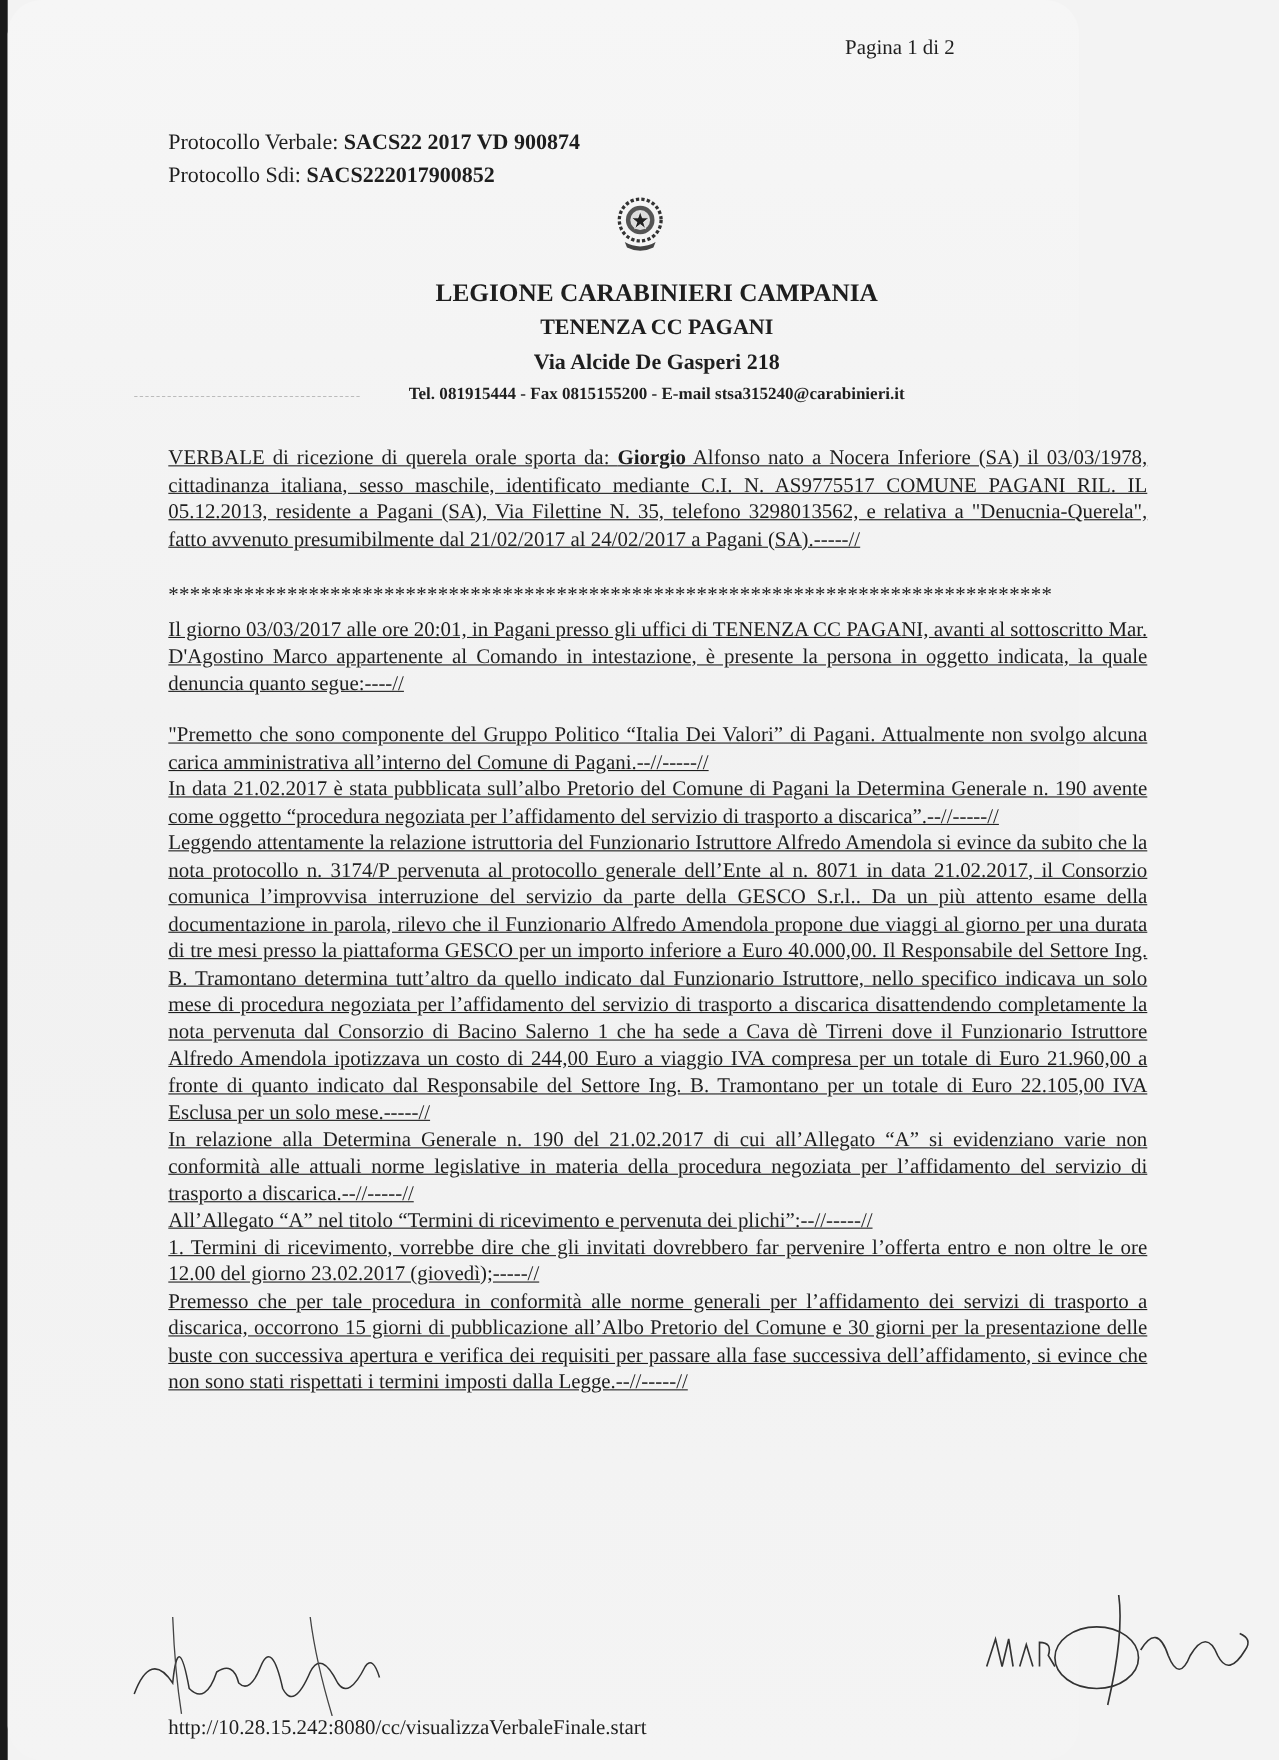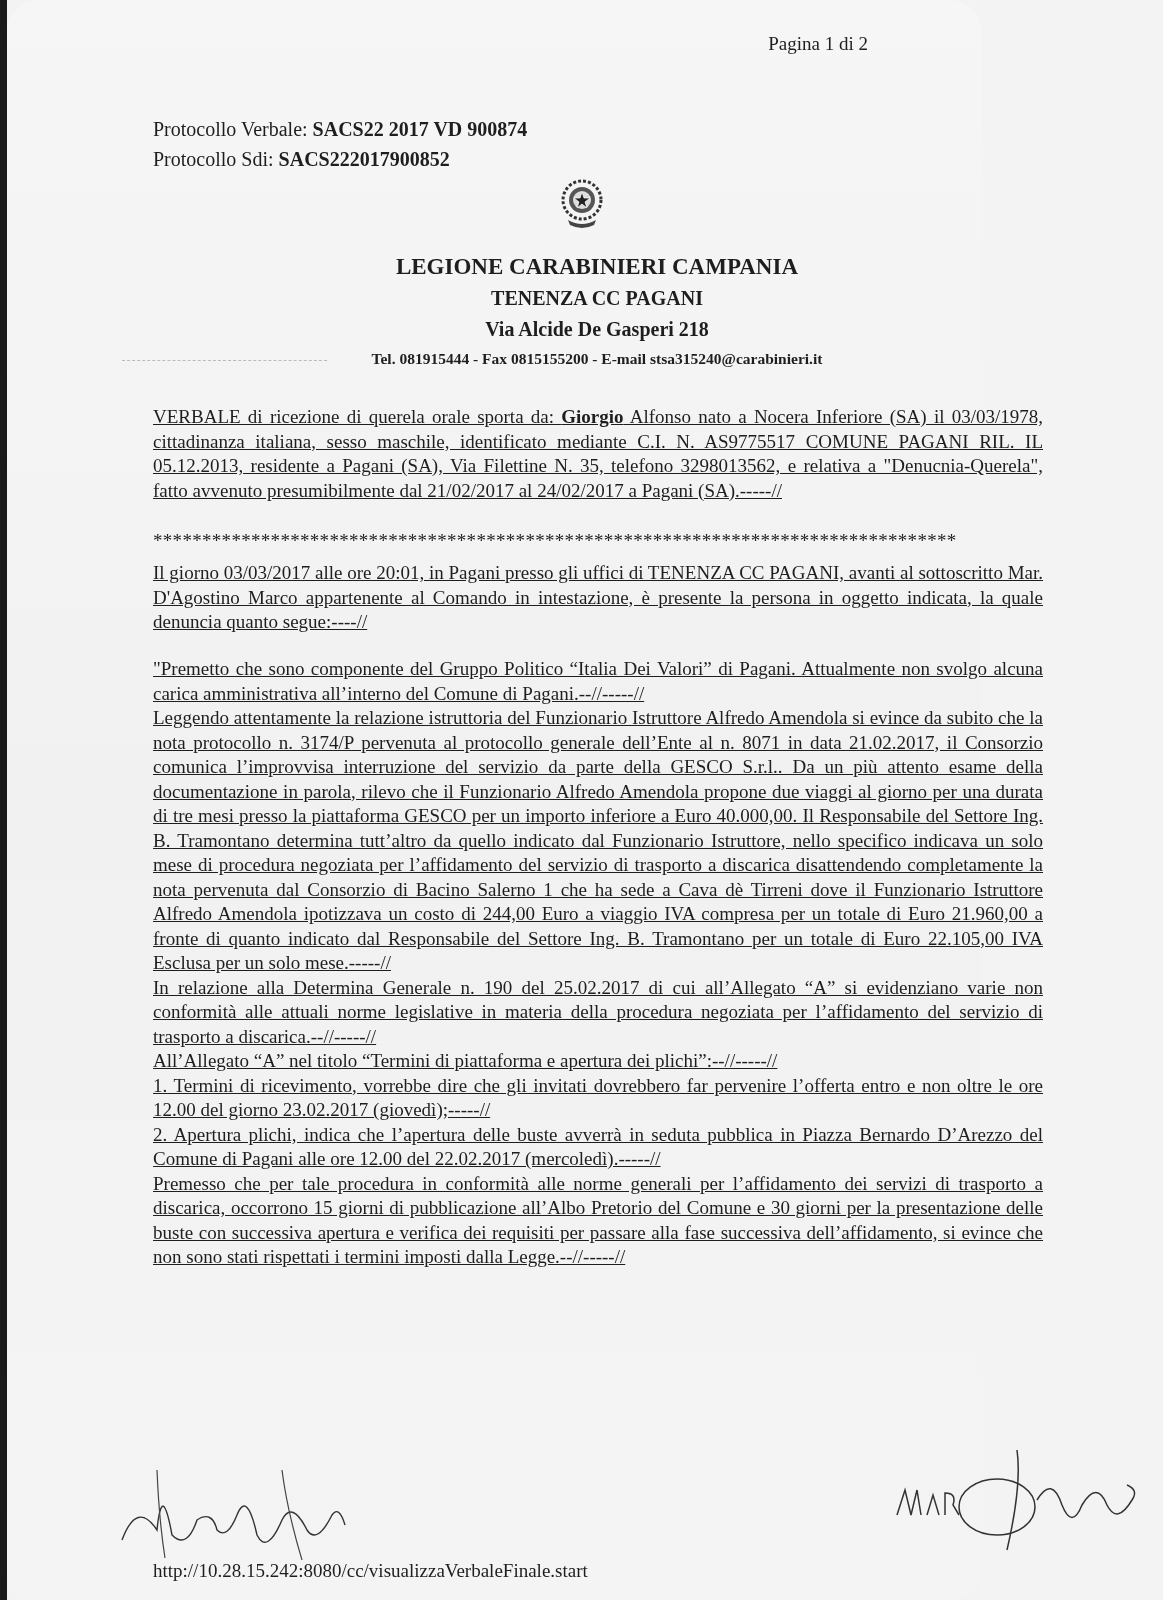--- a/index.html
+++ b/index.html
@@ -96,25 +96,25 @@
   </div>
 
   <div class="stars">**********************************************************************************</div>
 
   <div class="body-text blk2">
     <p class="p">Il giorno 03/03/2017 alle ore 20:01, in Pagani presso gli uffici di TENENZA CC PAGANI, avanti al sottoscritto Mar. D'Agostino Marco appartenente al Comando in intestazione, è presente la persona in oggetto indicata, la quale denuncia quanto segue:----//</p>
   </div>
 
   <div class="body-text blk3">
     <p class="p">"Premetto che sono componente del Gruppo Politico “Italia Dei Valori” di Pagani. Attualmente non svolgo alcuna carica amministrativa all’interno del Comune di Pagani.--//-----//</p>
+    <p class="p">In data 21.02.2017 è stata pubblicata sull’albo Pretorio del Comune di Pagani la Determina Generale n. 190 avente come oggetto “procedura negoziata per l’affidamento del servizio di trasporto a discarica”.--//-----//</p>
     <p class="p">Leggendo attentamente la relazione istruttoria del Funzionario Istruttore Alfredo Amendola si evince da subito che la nota protocollo n. 3174/P pervenuta al protocollo generale dell’Ente al n. 8071 in data 21.02.2017, il Consorzio comunica l’improvvisa interruzione del servizio da parte della GESCO S.r.l.. Da un più attento esame della documentazione in parola, rilevo che il Funzionario Alfredo Amendola propone due viaggi al giorno per una durata di tre mesi presso la piattaforma GESCO per un importo inferiore a Euro 40.000,00. Il Responsabile del Settore Ing. B. Tramontano determina tutt’altro da quello indicato dal Funzionario Istruttore, nello specifico indicava un solo mese di procedura negoziata per l’affidamento del servizio di trasporto a discarica disattendendo completamente la nota pervenuta dal Consorzio di Bacino Salerno 1 che ha sede a Cava dè Tirreni dove il Funzionario Istruttore Alfredo Amendola ipotizzava un costo di 244,00 Euro a viaggio IVA compresa per un totale di Euro 21.960,00 a fronte di quanto indicato dal Responsabile del Settore Ing. B. Tramontano per un totale di Euro 22.105,00 IVA Esclusa per un solo mese.-----//</p>
-    <p class="p">In relazione alla Determina Generale n. 190 del 25.02.2017 di cui all’Allegato “A” si evidenziano varie non conformità alle attuali norme legislative in materia della procedura negoziata per l’affidamento del servizio di trasporto a discarica.--//-----//</p>
-    <p class="p">All’Allegato “A” nel titolo “Termini di piattaforma e apertura dei plichi”:--//-----//</p>
+    <p class="p">In relazione alla Determina Generale n. 190 del 21.02.2017 di cui all’Allegato “A” si evidenziano varie non conformità alle attuali norme legislative in materia della procedura negoziata per l’affidamento del servizio di trasporto a discarica.--//-----//</p>
+    <p class="p">All’Allegato “A” nel titolo “Termini di ricevimento e pervenuta dei plichi”:--//-----//</p>
     <p class="p">1. Termini di ricevimento, vorrebbe dire che gli invitati dovrebbero far pervenire l’offerta entro e non oltre le ore 12.00 del giorno 23.02.2017 (giovedì);-----//</p>
-    <p class="p">2. Apertura plichi, indica che l’apertura delle buste avverrà in seduta pubblica in Piazza Bernardo D’Arezzo del Comune di Pagani alle ore 12.00 del 22.02.2017 (mercoledì).-----//</p>
     <p class="p">Premesso che per tale procedura in conformità alle norme generali per l’affidamento dei servizi di trasporto a discarica, occorrono 15 giorni di pubblicazione all’Albo Pretorio del Comune e 30 giorni per la presentazione delle buste con successiva apertura e verifica dei requisiti per passare alla fase successiva dell’affidamento, si evince che non sono stati rispettati i termini imposti dalla Legge.--//-----//</p>
   </div>
 
   <svg class="sig sig1" viewBox="0 0 260 100">
     <path d="M5 80 Q20 40 40 70 Q45 20 55 75 Q70 90 80 60 Q95 50 100 70 Q110 80 120 55 Q130 30 140 75 Q150 95 165 60 Q175 40 190 70 Q200 85 215 55 Q222 45 228 65" fill="none" stroke="#333" stroke-width="1.4"></path>
     <path d="M40 10 Q42 60 48 98" fill="none" stroke="#444" stroke-width="1.2"></path>
     <path d="M165 10 Q170 50 185 100" fill="none" stroke="#444" stroke-width="1.2"></path>
   </svg>
 
   <svg class="sig sig2" viewBox="0 0 255 110">

